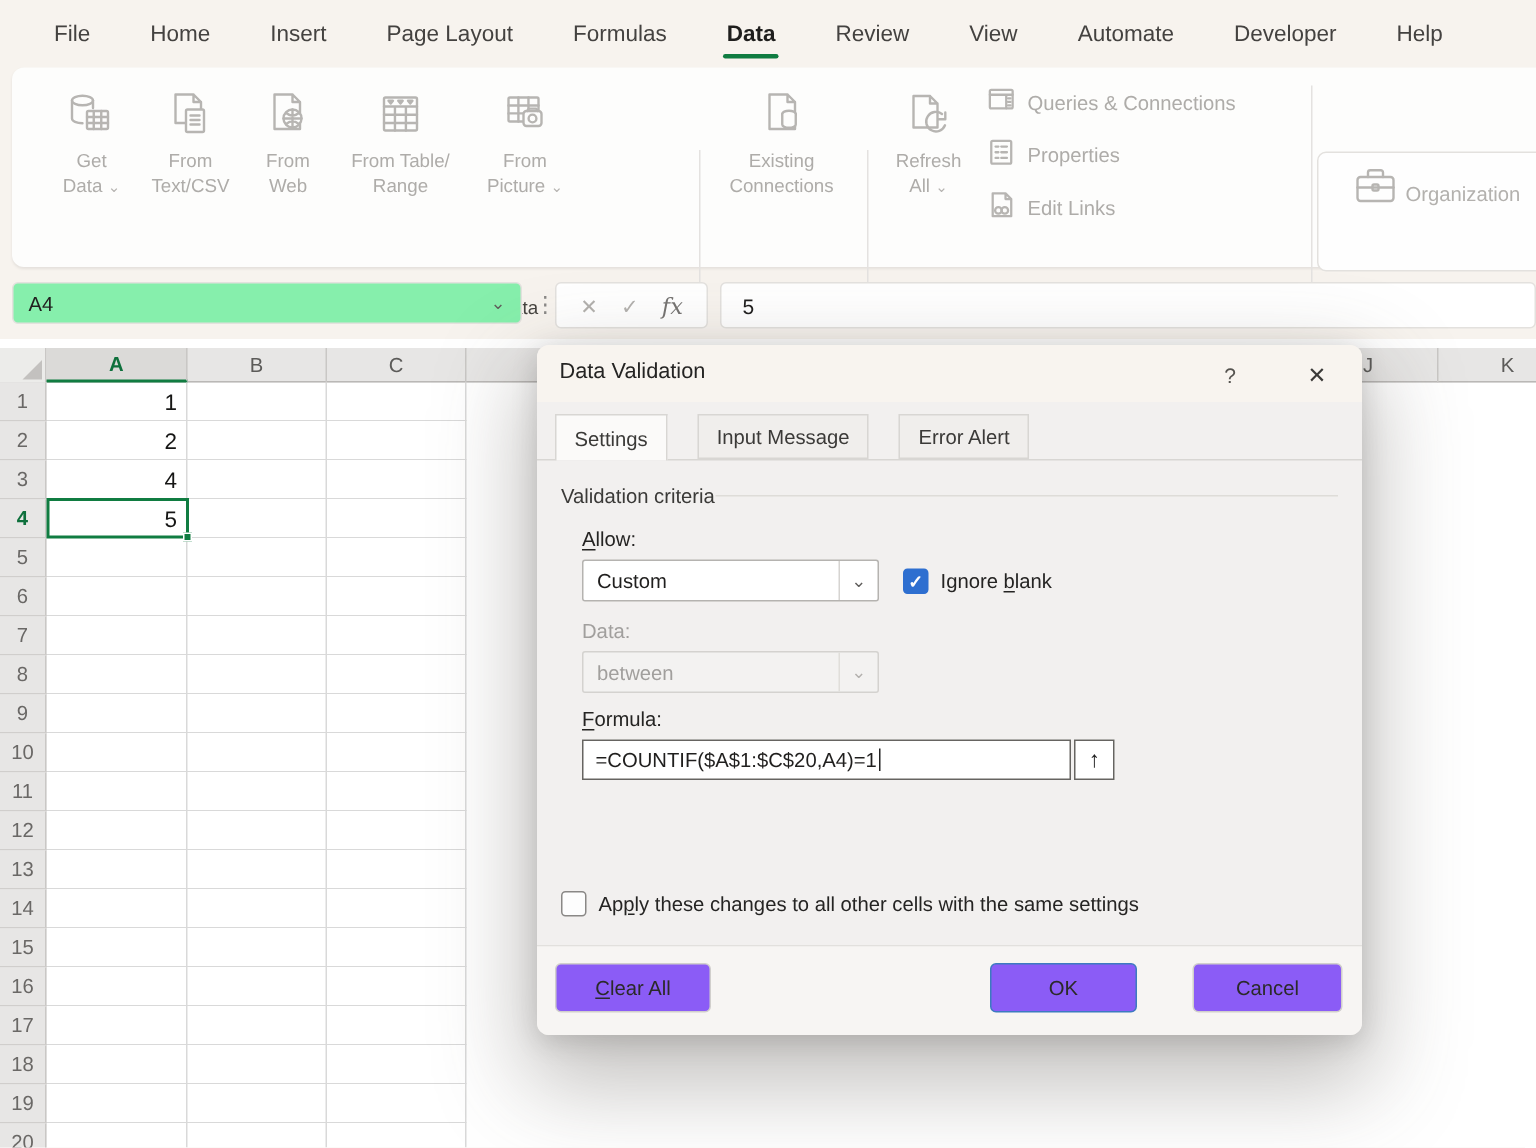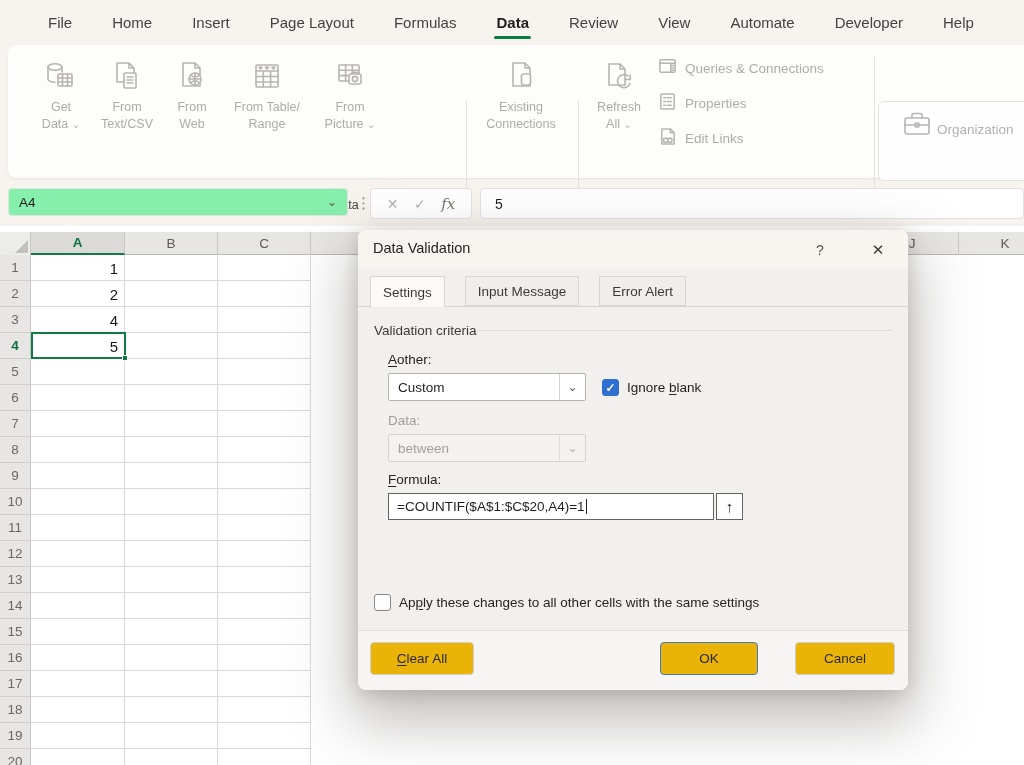--- a/index.html
+++ b/index.html
@@ -1,20 +1,20 @@
 <!DOCTYPE html>
 <html><head>
 <meta charset="utf-8">
 <style>
   * { margin:0; padding:0; box-sizing:border-box; }
   html,body { width:1024px; height:765px; overflow:hidden; }
   body { font-family:"Liberation Sans", sans-serif; background:#f7f3ee; position:relative; color:#3c3b39; }
 
   
-  .menubar { position:absolute; left:0; top:0; width:1024px; height:45px; display:flex; align-items:center; padding-left:32px; gap:8px; }
+  .menubar { position:absolute; left:0; top:0; width:1024px; height:45px; display:flex; align-items:center; padding-left:20px; gap:8px; }
   .menu-item { font-size:15px; padding:6px 16px; color:#444240; position:relative; cursor:default; white-space:nowrap; }
   .menu-item.active { color:#1f1e1d; font-weight:700; }
   .menu-item.active::after { content:""; position:absolute; left:14px; right:14px; bottom:-2px; height:3px; background:#107C41; border-radius:2px; }
 
   
   .ribbon { position:absolute; left:8px; top:45px; width:1026px; height:133px; background:#fdfdfc; border-radius:8px; box-shadow:0 1px 2px rgba(0,0,0,0.08); }
   .rb { position:absolute; top:10px; height:120px; display:flex; flex-direction:column; align-items:center; color:#aeaca9; }
   .rb .ric { height:44px; display:flex; align-items:center; justify-content:center; }
   .rb .rlbl { font-size:12.5px; line-height:1.35; text-align:center; color:#aeaca9; }
   .rb .chev { font-size:10px; color:#b5b3b0; }
@@ -78,21 +78,21 @@
   .combo.disabled .cv { color:#a19f9d; }
   .combo.disabled .carrow { color:#b3b1ae; border-left-color:#e0deda; }
   .ckbox { position:absolute; width:17px; height:17px; border-radius:3px; }
   .ckbox.checked { background:#2e6fd0; border:1px solid #2e6fd0; color:#fff; display:flex; align-items:center; justify-content:center; font-size:12px; font-weight:700; }
   .ckbox.empty { background:#fdfdfd; border:1px solid #8a8886; }
   .formula-input { position:absolute; left:30px; top:263px; width:326px; height:27px; background:#fff; border:1px solid #666461; display:flex; align-items:center; padding-left:8px; font-size:13.5px; color:#201f1e; }
   .caret { display:inline-block; width:1px; height:15px; background:#222; margin-left:1px; }
   .collapse-btn { position:absolute; left:358px; top:263px; width:27px; height:27px; background:#fff; border:1px solid #666461; display:flex; align-items:center; justify-content:center; font-size:15px; font-weight:700; color:#222; }
   .dlg-sep { position:absolute; left:0; top:400px; width:550px; height:1px; background:#e2e0dd; }
   .dlg-footer { position:absolute; left:0; top:401px; width:550px; height:59px; background:#f7f5f3; border-radius:0 0 8px 8px; }
-  .btn { position:absolute; top:11px; height:33px; background:#eab308; border:1px solid #d1cfcc; border-radius:4px; display:flex; align-items:center; justify-content:center; font-size:13.5px; color:#2b2a29; }
+  .btn { position:absolute; top:11px; height:33px; background:#8b5cf6; border:1px solid #d1cfcc; border-radius:4px; display:flex; align-items:center; justify-content:center; font-size:13.5px; color:#2b2a29; }
   .btn.primary { border:1.5px solid #3d7ac0; }
 </style>
 </head>
 <body>
 
 <div class="menubar">
   <div class="menu-item">File</div>
   <div class="menu-item">Home</div>
   <div class="menu-item">Insert</div>
   <div class="menu-item">Page Layout</div>
@@ -321,21 +321,21 @@
     <div class="tab">Error Alert</div>
   </div>
   <div class="tabline"></div>
 
   <div class="vc-row">
     <span>Validation criteria</span>
     <span class="rule"></span>
   </div>
 
   <div class="lbl" style="left:30px; top:122px;">
-    <span class="accel">A</span><span>other:</span>
+    <span class="accel">A</span><span>llow:</span>
   </div>
   <div class="combo" style="left:30px; top:143px;">
     <span class="cv">Custom</span>
     <span class="carrow">⌄</span>
   </div>
   <div class="ckbox checked" style="left:244px; top:149px;">
     <span>✓</span>
   </div>
   <div class="lbl" style="left:269px; top:150px;">
     <span>Ignore </span><span class="accel">b</span><span>lank</span>

